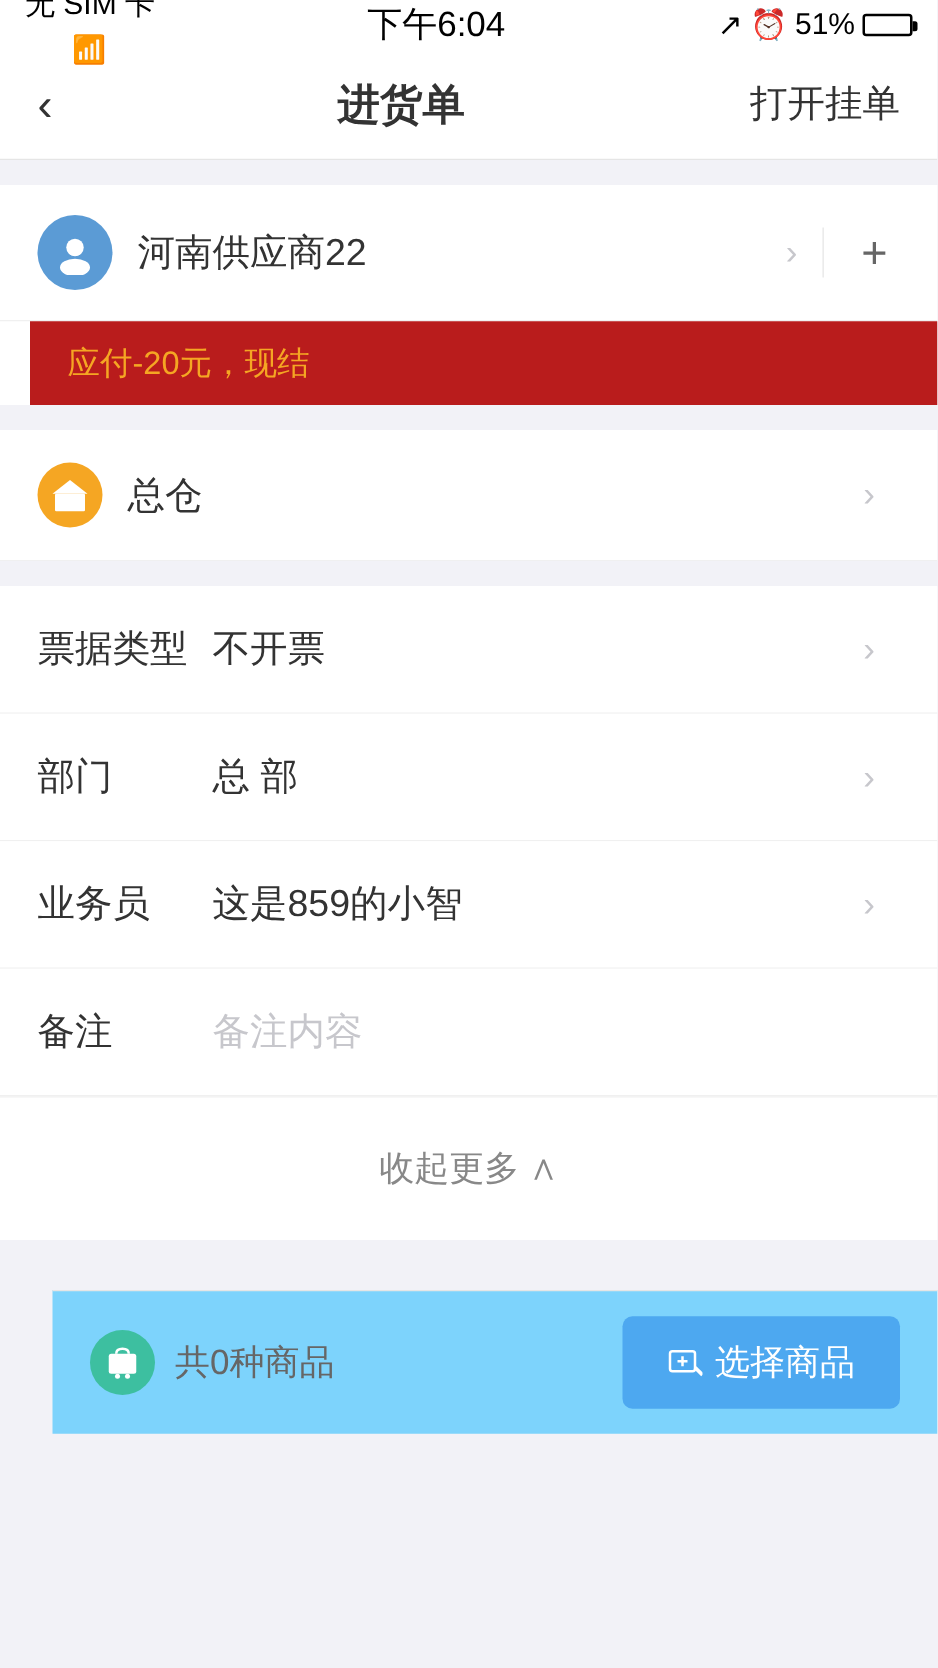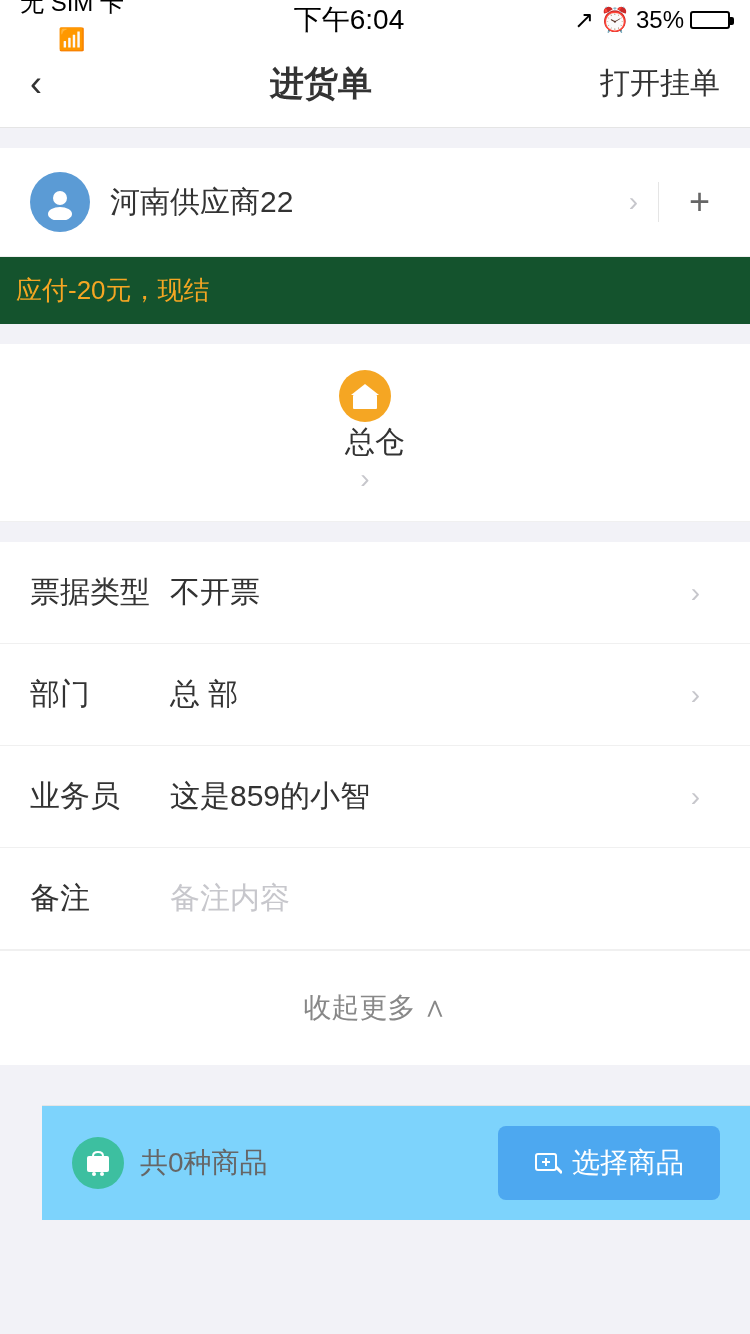--- a/index.html
+++ b/index.html
@@ -88,35 +88,35 @@
     }
     .plus-btn {
       font-size: 36px; color: #666; cursor: pointer; padding: 0 10px;
     }
     .vertical-divider {
       width: 1px; height: 40px; background: #e5e5e5; margin-right: 20px;
     }
 
     
     .notice-bar {
-      background: #14532d;
-      padding: 16px 16px;
+      background: #b91c1c;
+      padding: 16px 30px;
       font-size: 26px;
       color: #f5a623;
+      margin-left: 24px;
     }
 
     
     .list-row {
       display: flex;
       align-items: center;
       padding: 26px 30px;
       background: #fff;
       border-bottom: 1px solid #f0f0f0;
       cursor: pointer;
-      flex-direction: column;
     }
     .warehouse-icon {
       width: 52px; height: 52px; border-radius: 50%;
       background: #f5a623;
       display: flex; align-items: center; justify-content: center;
       margin-right: 20px; flex-shrink: 0;
     }
     .warehouse-icon svg { width: 30px; height: 30px; }
     .row-label { flex: 1; font-size: 30px; color: #333; }
 
@@ -201,21 +201,21 @@
 
 <div class="status-bar">
   <div class="status-left">
     <span>无 SIM 卡</span>
     <span class="wifi-icon">📶</span>
   </div>
   <div class="status-center">下午6:04</div>
   <div class="status-right">
     <span>↗</span>
     <span>⏰</span>
-    <span>35%</span>
+    <span>51%</span>
     <span class="battery-icon">
       <span class="battery-fill"></span>
     </span>
   </div>
 </div>
 
 <div class="nav-bar">
   <span class="nav-back">‹</span>
   <span class="nav-title">进货单</span>
   <span class="nav-action">打开挂单</span>

